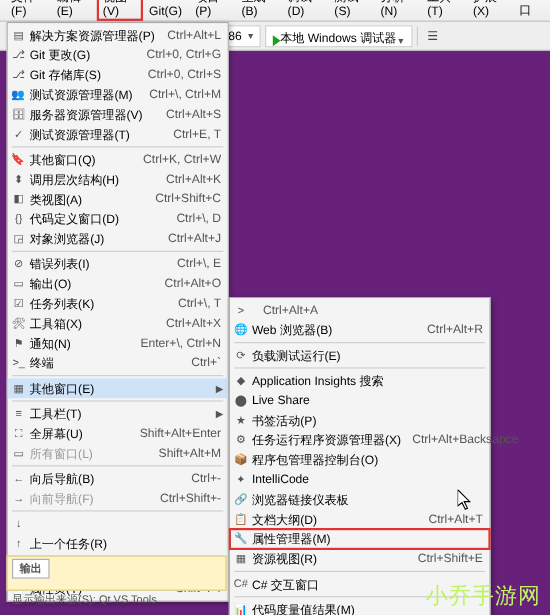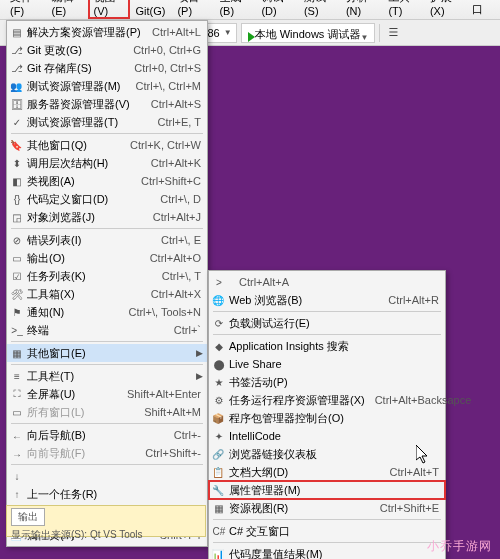--- a/index.html
+++ b/index.html
@@ -23,23 +23,23 @@
   .dd-item .arrow { position:absolute; right:4px; font-size:9px; color:#555; }
   .dd-item.hover { background:#cfe3f8; }
   .dd-item.boxed { outline:2px solid #e03333; outline-offset:-1px; }
   .dd-sep { height:1px; background:#ccc; margin:2px 4px; }
   .dd-item.dim { color:#999; }
 
   .submenu { position:absolute; top:270px; left:208px; width:238px; background:#f4f4f4; border:1px solid #aaa; box-shadow:2px 2px 5px rgba(0,0,0,.3); padding:2px 0; }
   .cursor { position:absolute; left:416px; top:445px; width:16px; height:20px; }
 
   .output-panel { position:absolute; left:6px; bottom:22px; height:32px; width:200px; background:#fff4c7; border:1px solid #d6c97a; padding:2px 4px; font-size:10px; color:#555; }
-  .output-title { background:#fff; display:inline-block; padding:1px 6px; border:1px solid #aaa; margin-bottom:2px; }
-
-  .watermark { position:absolute; right:8px; bottom:4px; font-size:12px; color:#f9a8d4; font-weight:400; letter-spacing:1px; }
+  .output-title { background:#fff; display:inline-block; padding:1px 6px; border:1px solid #aaa; margin-bottom:12px;font-weight:bold; }
+
+  .watermark { position:absolute; right:8px; bottom:4px; font-size:20px; color:#bef264; font-weight:400; letter-spacing:1px; }
 
   
   svg { width:12px; height:12px; }
 </style>
 </head>
 <body>
 
 <div class="menubar" id="menubar">
     <span class="menubar-item">文件(F)</span>
     <span class="menubar-item">编辑(E)</span>
@@ -154,21 +154,21 @@
       <span class="sc">Ctrl+\, T</span>
     </div>
     <div class="dd-item">
       <span class="ico">🛠</span>
       <span class="label">工具箱(X)</span>
       <span class="sc">Ctrl+Alt+X</span>
     </div>
     <div class="dd-item">
       <span class="ico">⚑</span>
       <span class="label">通知(N)</span>
-      <span class="sc">Ctrl+\, Tools+N</span>
+      <span class="sc">Enter+\, Ctrl+N</span>
     </div>
     <div class="dd-item">
       <span class="ico">&gt;_</span>
       <span class="label">终端</span>
       <span class="sc">Ctrl+`</span>
     </div>
     <div class="dd-sep"></div>
     <div class="dd-item hover">
       <span class="ico">▦</span>
       <span class="label">其他窗口(E)</span>

